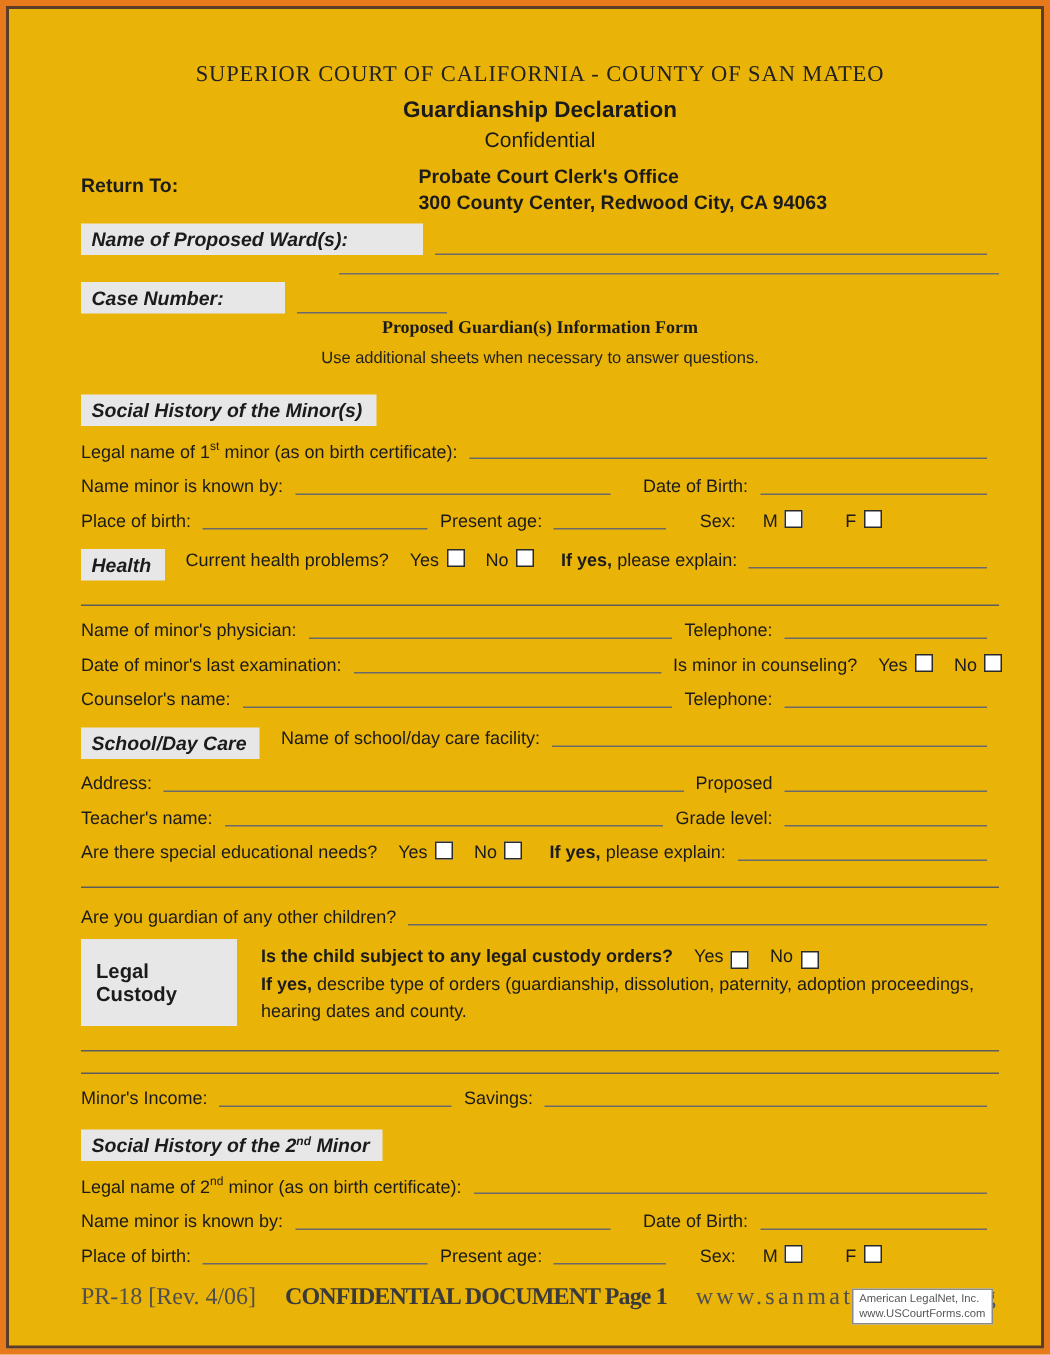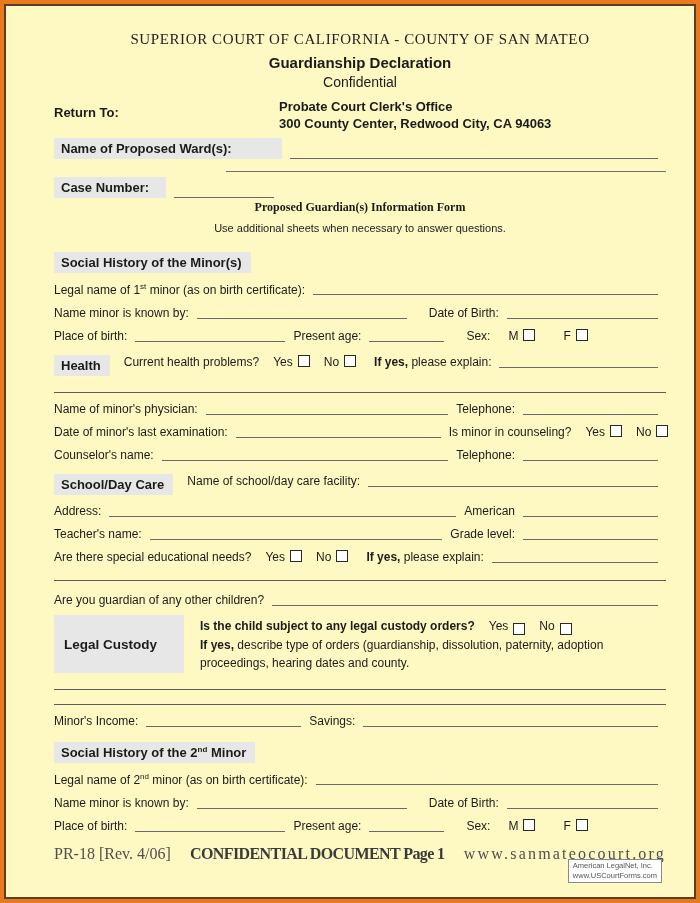--- a/index.html
+++ b/index.html
@@ -12,45 +12,45 @@
   }
   .frame {
     width:700px; height:903px;
     border:4px solid #e87a1e;
     position:relative;
     background:#fff;
   }
   .inner {
     position:absolute; inset:0;
     border:2px solid #5a3c28;
-    padding:25px 28px 6px 48px;
+    padding:36px 28px 6px 48px;
     overflow:hidden;
-    background:#fef9c3;
+    background:#eab308;
   }
   .center { text-align:center; }
   .court-title {
     font-family:"Liberation Serif", serif;
     font-size:15px; letter-spacing:0.6px; color:#222;
   }
   .doc-title { font-weight:bold; font-size:15px; margin-top:6px; }
   .doc-sub   { font-weight:normal; font-size:14px; margin-top:3px; }
 
   .return-row { display:flex; margin-top:9px; font-weight:bold; font-size:13px; }
   .return-label { width:225px; flex:none; padding-top:6px; }
   .return-addr { line-height:1.3; }
 
   .band {
     background:#e7e7e7; font-weight:bold;
-    padding:3px 9px 3px 7px; font-size:13px; white-space:nowrap; flex:none;
+    padding:3px 9px 3px 7px; font-size:13px; white-space:nowrap; flex:none;font-style:italic;
   }
   .ward-row { display:flex; align-items:flex-end; margin-top:5px; }
   .ward-band { width:228px; }
   .ward-line2 { margin-left:172px; border-bottom:1.4px solid #707070; height:13px; }
   .case-row { display:flex; align-items:flex-end; margin-top:5px; }
-  .case-band { width:112px; }
+  .case-band { width:136px; }
 
   .form-title { font-weight:bold; font-size:12px; margin-top:2px;font-family:Liberation Serif, serif; }
   .instr { font-size:11px; margin-top:6px; line-height:1.4; color:#222; }
 
   .row { display:flex; margin-top:9px; font-size:12px; }
   .lbl { white-space:nowrap; }
   .u {
     border-bottom:1.4px solid #6a6a6a; height:13px;
     margin:0 8px; min-width:40px; flex:none;
   }
@@ -62,21 +62,21 @@
     width:12px; height:12px; border:1.6px solid #2a2a2a;
     display:inline-block; margin:0 0 1px 5px; flex:none; background:#fff;
   }
   .ml14 { margin-left:14px; } .ml18 { margin-left:18px; } .ml28 { margin-left:28px; }
   .sp26 { width:26px; flex:none; }
   .hrline { border-top:1.4px solid #5c5c5c; }
   .mt14 { margin-top:14px; } .mt16 { margin-top:16px; } .mt12 { margin-top:12px; }
 
   .custody { display:flex; margin-top:8px; align-items:stretch; }
   .custody-box {
-    background:#e7e7e7; width:130px; flex:none;
+    background:#e7e7e7; width:104px; flex:none;
     display:flex; align-items:center;
     padding:4px 10px; font-weight:bold; font-size:13.5px;
   }
   .custody-right { margin-left:16px; font-size:12px; line-height:1.55; padding-top:2px; }
   .custody-q { display:flex; align-items:flex-end; }
 
   .footer {
     display:flex; justify-content:space-between; align-items:baseline;
     margin-top:12px;
     font-family:"Liberation Serif", serif;
@@ -189,21 +189,21 @@
     </div>
 
     <div class="row mt12">
       <div class="band">School/Day Care</div>
       <span class="lbl ml14">Name of school/day care facility:</span>
       <div class="u grow"></div>
     </div>
     <div class="row">
       <span class="lbl">Address:</span>
       <div class="u grow"></div>
-      <span class="lbl">American</span>
+      <span class="lbl">Proposed</span>
       <div class="u w135"></div>
     </div>
     <div class="row">
       <span class="lbl">Teacher's name:</span>
       <div class="u grow"></div>
       <span class="lbl">Grade level:</span>
       <div class="u w135"></div>
     </div>
     <div class="row">
       <span class="lbl">Are there special educational needs?</span>

